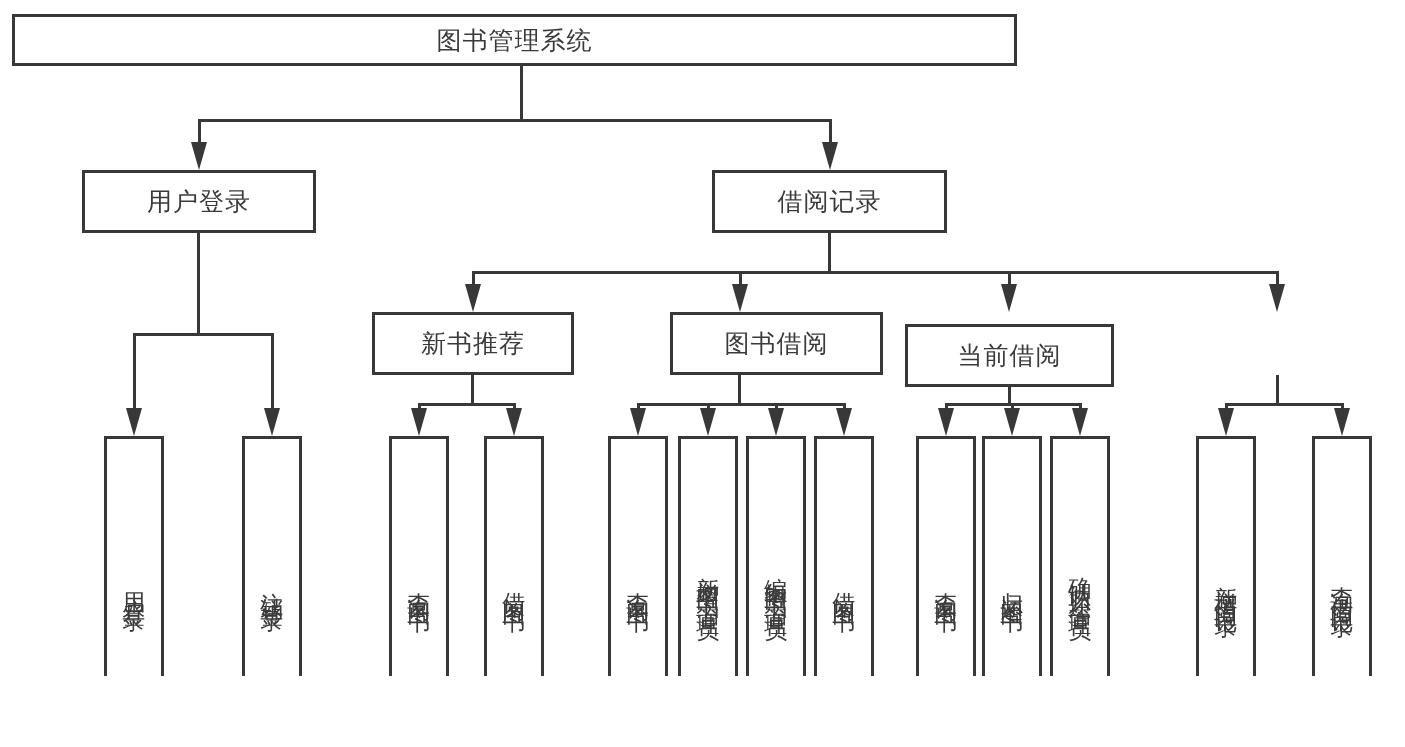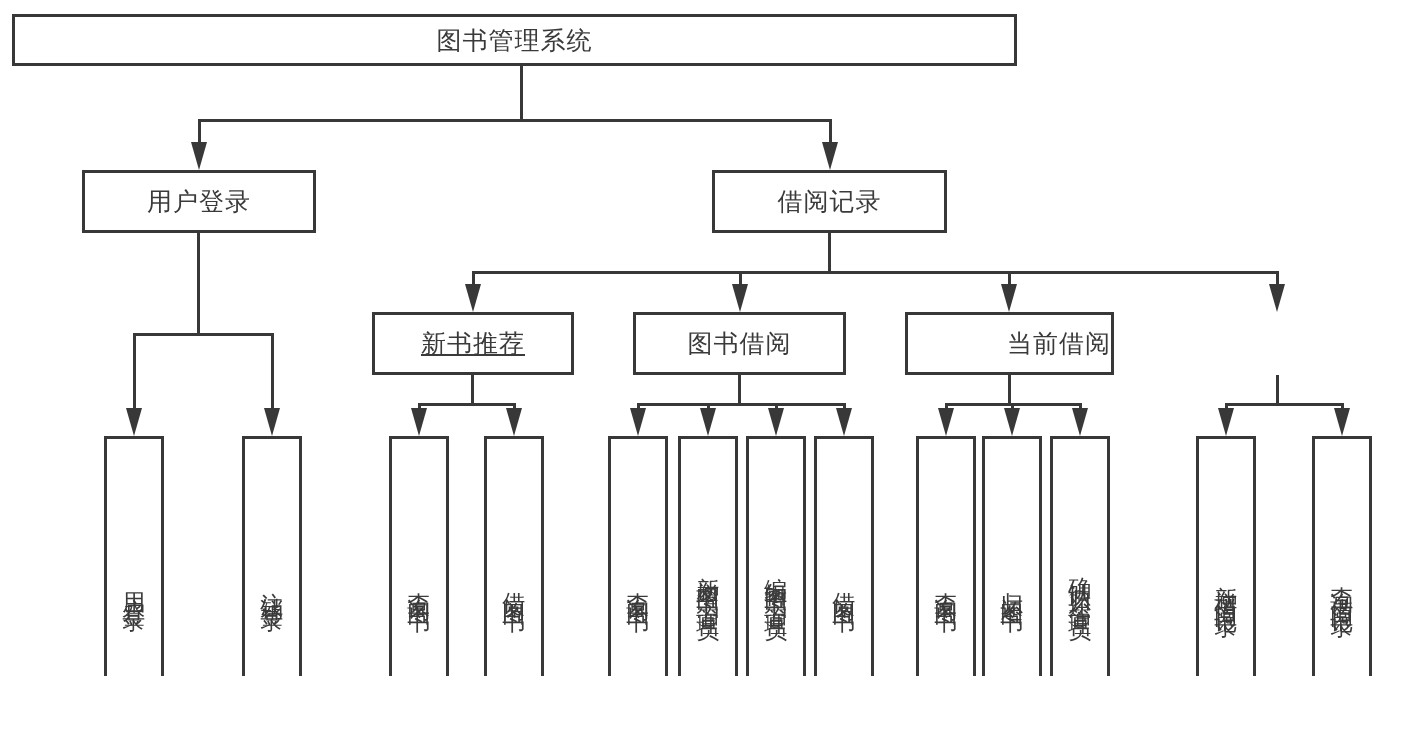--- a/index.html
+++ b/index.html
@@ -111,27 +111,27 @@
     <span>图书管理系统</span>
   </div>
 
   <div class="box hbox" style="left:82px;top:170px;width:234px;height:63px;">
     <span>用户登录</span>
   </div>
   <div class="box hbox" style="left:712px;top:170px;width:235px;height:63px;">
     <span>借阅记录</span>
   </div>
 
-  <div class="box hbox" style="left:372px;top:312px;width:202px;height:63px;text-decoration:underline;">
+  <div class="box hbox" style="left:372px;top:312px;width:202px;height:63px;">
     <span>新书推荐</span>
   </div>
-  <div class="box hbox" style="left:633px;top:312px;width:213px;height:63px;">
+  <div class="box hbox" style="left:670px;top:312px;width:213px;height:63px;">
     <span>图书借阅</span>
   </div>
-  <div class="box hbox" style="left:905px;top:312px;width:209px;height:63px;justify-content:flex-end;">
+  <div class="box hbox" style="left:905px;top:324px;width:209px;height:63px;">
     <span>当前借阅</span>
   </div>
 
   <div class="box vbox" style="left:104px;top:436px;width:60px;height:300px;">
     <span class="vtext">用户登录</span>
   </div>
   <div class="box vbox" style="left:242px;top:436px;width:60px;height:300px;">
     <span class="vtext">注销登录</span>
   </div>
 

